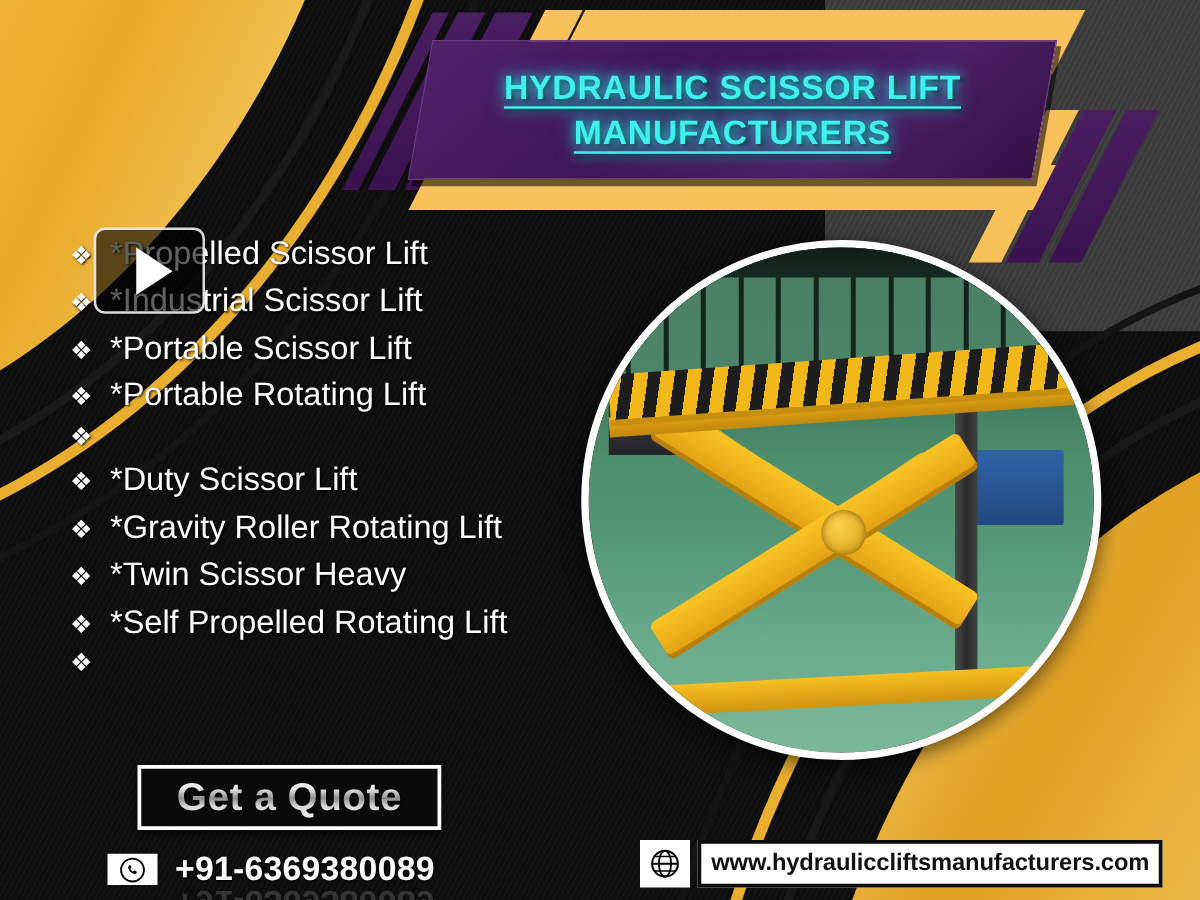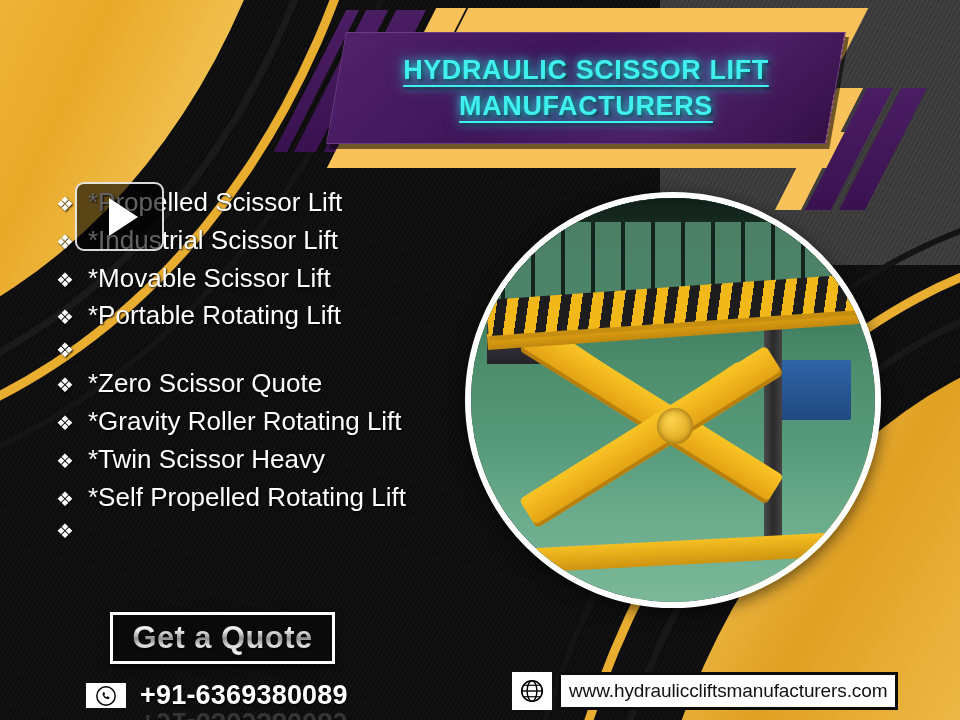--- a/index.html
+++ b/index.html
@@ -283,21 +283,21 @@
     position:absolute; left:46%; top:52%;
     width:9%; height:9%;
     background:radial-gradient(circle at 40% 35%,#fbd24d,#d79a12);
     border-radius:50%;
     box-shadow:inset 0 0 6px rgba(90,60,5,.7);
   }
 
   
   .quote-btn{
     position:absolute; left:110px; top:612px;
-    width:225px; height:52px;
+    width:243px; height:52px;
     background:#0a0a0a;
     border:3px solid #ffffff;
     z-index:12;
     display:flex; align-items:center; justify-content:center;
     box-shadow:0 3px 6px rgba(0,0,0,.7);
   }
   .quote-text{
     font-size:31px; font-weight:bold;
     background:linear-gradient(180deg,#ffffff 0%,#e8e8e8 30%,#8e8e8e 52%,#d8d8d8 70%,#f6f6f6 100%);
     -webkit-background-clip:text; background-clip:text;
@@ -341,21 +341,21 @@
     width:40px; height:38px; background:#ffffff;
     display:flex; align-items:center; justify-content:center;
   }
   .web-bar{
     height:38px; background:#ffffff;
     border:3px solid #0c0c0c;
     display:flex; align-items:center;
     padding:0 8px;
   }
   .web-text{
-    font-size:19px; font-weight:normal; color:#111111;
+    font-size:19px; font-weight:bold; color:#111111;
     letter-spacing:-.1px;
     white-space:nowrap;
   }
 </style>
 </head>
 <body>
 
 <div class="slide">
 
   <div class="bg-texture"></div>
@@ -393,32 +393,32 @@
     <div class="list-item">
       <span class="bullet">❖</span>
       <span>*Propelled Scissor Lift</span>
     </div>
     <div class="list-item">
       <span class="bullet">❖</span>
       <span>*Industrial Scissor Lift</span>
     </div>
     <div class="list-item">
       <span class="bullet">❖</span>
-      <span>*Movable Scissor Lift</span>
+      <span>*Portable Scissor Lift</span>
     </div>
     <div class="list-item">
       <span class="bullet">❖</span>
       <span>*Portable Rotating Lift</span>
     </div>
     <div class="list-item">
       <span class="bullet">❖</span>
     </div>
     <div class="list-item">
       <span class="bullet">❖</span>
-      <span>*Zero Scissor Quote</span>
+      <span>*Duty Scissor Lift</span>
     </div>
     <div class="list-item">
       <span class="bullet">❖</span>
       <span>*Gravity Roller Rotating Lift</span>
     </div>
     <div class="list-item">
       <span class="bullet">❖</span>
       <span>*Twin Scissor Heavy</span>
     </div>
     <div class="list-item">

